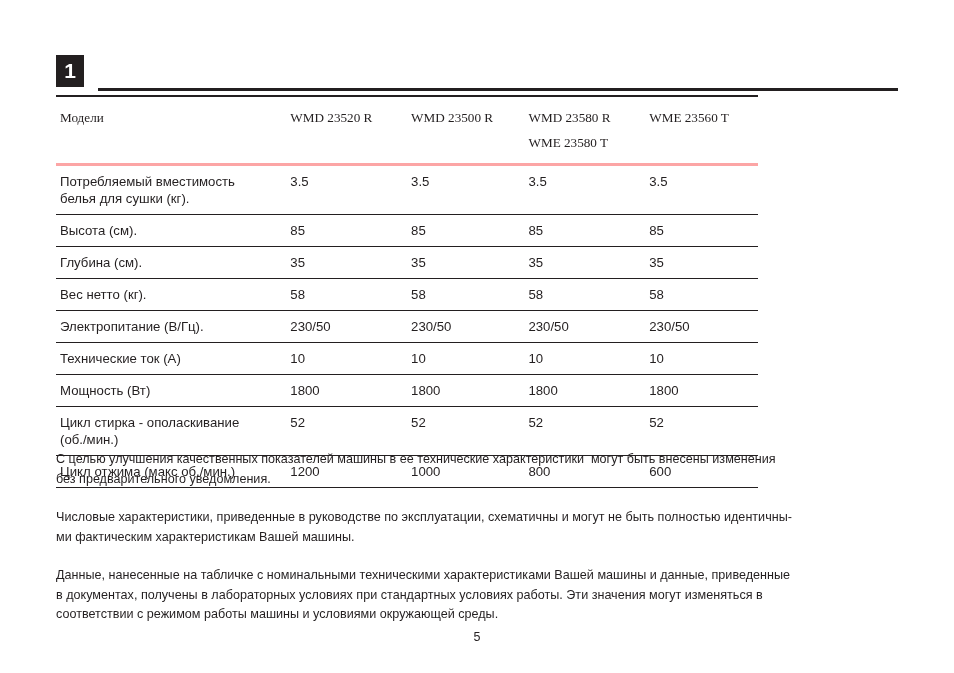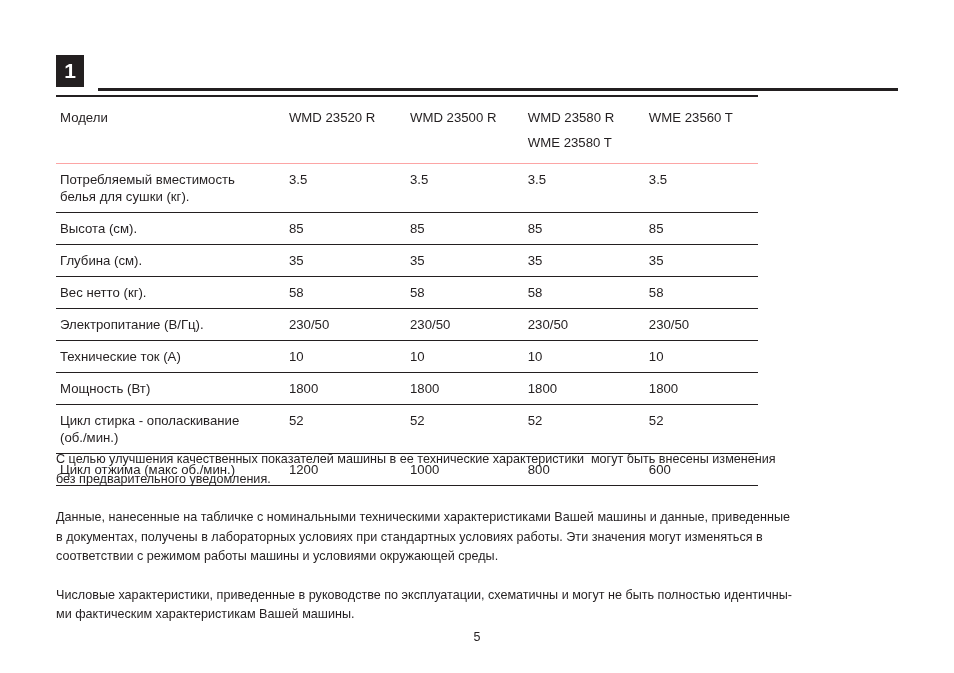--- a/index.html
+++ b/index.html
@@ -71,21 +71,22 @@
     width: 702px;
     border-collapse: collapse;
     font-size: 13.2px;
   }
   .spec-table td {
     padding: 0;
     vertical-align: top;
     border-bottom: 1px solid #231f20;
   }
   .spec-table tr.header-row td {
-    border-bottom: 1px solid #fca5a5;
+    border-bottom: 3px solid #fca5a5;
+    font-family: Liberation Serif, serif;
   }
   .spec-table tr.header-row {
     
   }
   .table-top-rule {
     position: absolute;
     left: 56px;
     top: 95px;
     width: 702px;
     height: 2px;
@@ -258,22 +259,22 @@
         <td class="cell-val c2">1000</td>
         <td class="cell-val c3">800</td>
         <td class="cell-val c4">600</td>
       </tr>
     </tbody>
   </table>
 
   <div class="notes">
     <p>С целью улучшения качественных показателей машины в ее технические характеристики  могут быть внесены изменения
 без предварительного уведомления.</p>
+    <p>Числовые характеристики, приведенные в руководстве по эксплуатации, схематичны и могут не быть полностью идентичны-
+ми фактическим характеристикам Вашей машины.</p>
     <p>Данные, нанесенные на табличке с номинальными техническими характеристиками Вашей машины и данные, приведенные
 в документах, получены в лабораторных условиях при стандартных условиях работы. Эти значения могут изменяться в
 соответствии с режимом работы машины и условиями окружающей среды.</p>
-    <p>Числовые характеристики, приведенные в руководстве по эксплуатации, схематичны и могут не быть полностью идентичны-
-ми фактическим характеристикам Вашей машины.</p>
   </div>
 
   <div class="page-number">5</div>
 
 </div>
 
 </body></html>

